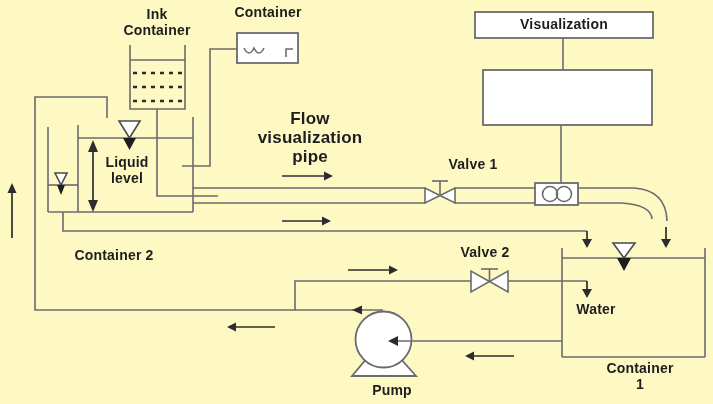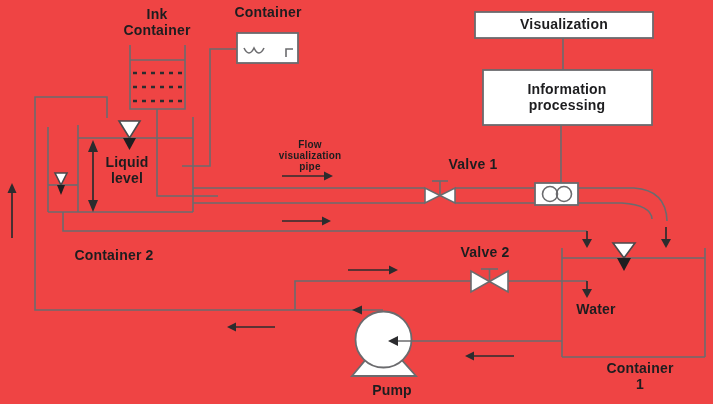--- a/index.html
+++ b/index.html
@@ -1,27 +1,27 @@
 <!DOCTYPE html>
 <html><head>
 <meta charset="utf-8">
 <style>
   html,body { margin:0; padding:0; background:#ffffff; }
   #stage {
-    position:relative; width:713px; height:404px; background:#ef4444;
+    position:relative; width:713px; height:404px; background:#fef9c3;
     font-family:"Liberation Sans", sans-serif; overflow:hidden;
   }
   #stage svg { position:absolute; left:0; top:0; }
   .lbl {
     position:absolute; transform:translate(-50%,-50%);
     font-weight:bold; color:#1d1d1f; text-align:center;
     white-space:pre-line; line-height:1.12; font-size:14px;
     letter-spacing:0.2px;
   }
-  .lbl.small { font-size:10px;margin-top:18px; }
+  .lbl.small { font-size:17px; }
   
   .ln  { stroke:#6b6b6e; stroke-width:1.6; fill:none; }
   .bx  { stroke:#6b6b6e; stroke-width:1.8; fill:#ffffff; }
   .al  { stroke:#2c2c2e; stroke-width:1.7; fill:none; }
   .hd  { fill:#2c2c2e; stroke:none; }
   .tri-open { fill:#ffffff; stroke:#4a4a4c; stroke-width:1.6; }
   .tri-fill { fill:#1e1e20; stroke:none; }
   .vtri { fill:#ffffff; stroke:#6b6b6e; stroke-width:1.6; }
   .ink-dots { stroke:#2c2c2e; stroke-width:2.4; stroke-dasharray:4 5; fill:none; }
 </style>
@@ -190,22 +190,20 @@
     <g>
       <line class="al" x1="12" y1="238" x2="12" y2="192"></line>
       <polygon class="hd" points="7.5,193 16.5,193 12,183"></polygon>
     </g>
   </svg>
 
   <div class="lbl" style="left:157px; top:23px;">Ink
 Container</div>
   <div class="lbl" style="left:268px; top:13px;">Container</div>
   <div class="lbl" style="left:564px; top:25px;">Visualization</div>
-  <div class="lbl" style="left:567px; top:98px;">Information
-processing</div>
   <div class="lbl small" style="left:310px; top:138px;">Flow
 visualization
 pipe</div>
   <div class="lbl" style="left:444px; top:165px;margin-left:29px;">Valve 1</div>
   <div class="lbl" style="left:127px; top:171px;">Liquid
 level</div>
   <div class="lbl" style="left:114px; top:256px;">Container 2</div>
   <div class="lbl" style="left:485px; top:253px;">Valve 2</div>
   <div class="lbl" style="left:596px; top:310px;">Water</div>
   <div class="lbl" style="left:640px; top:377px;">Container 1</div>

